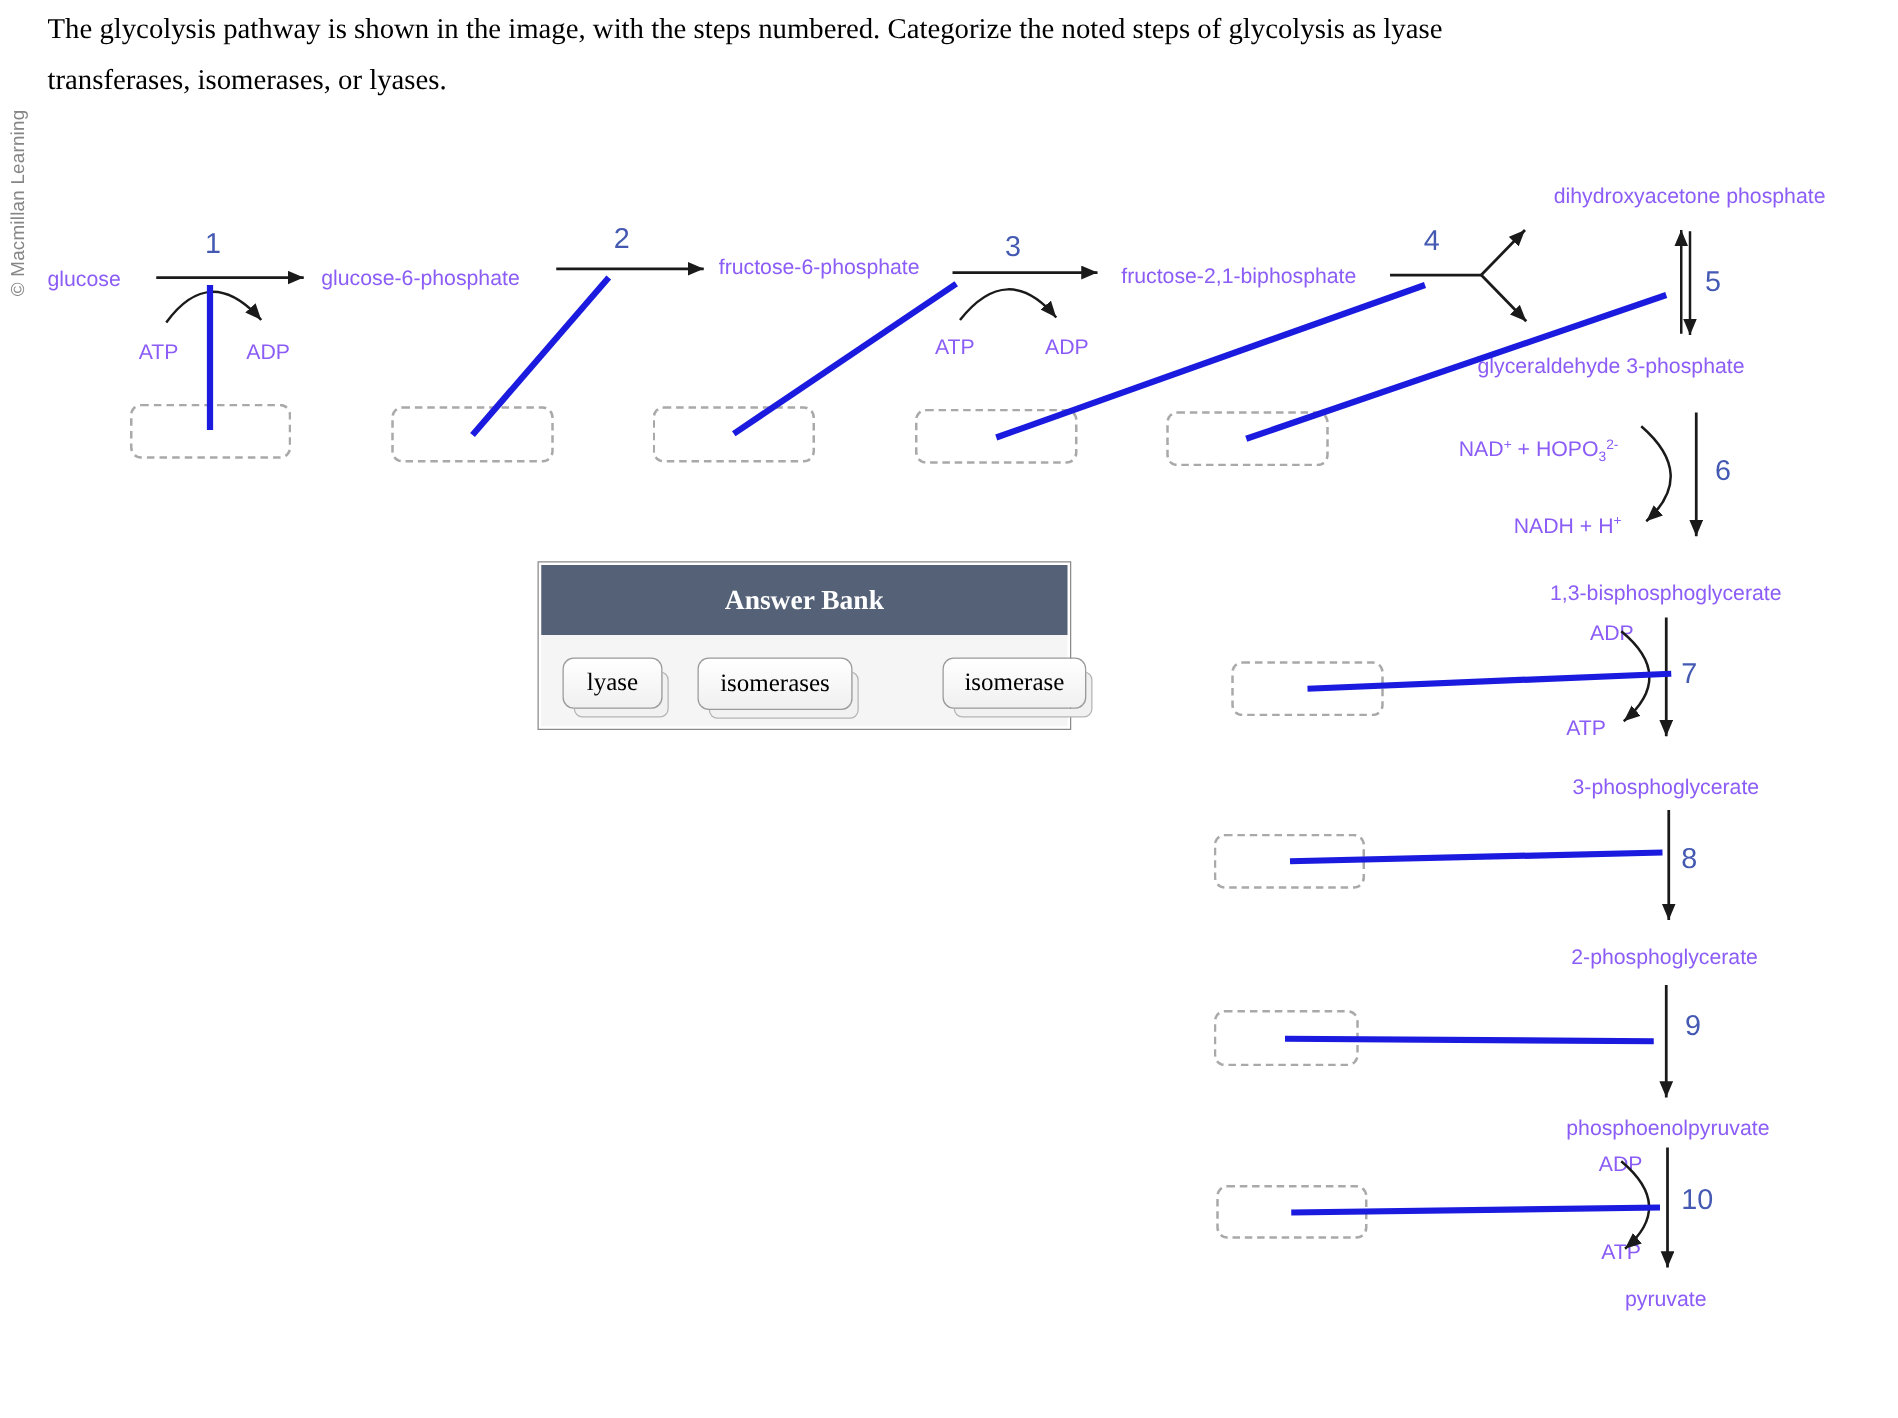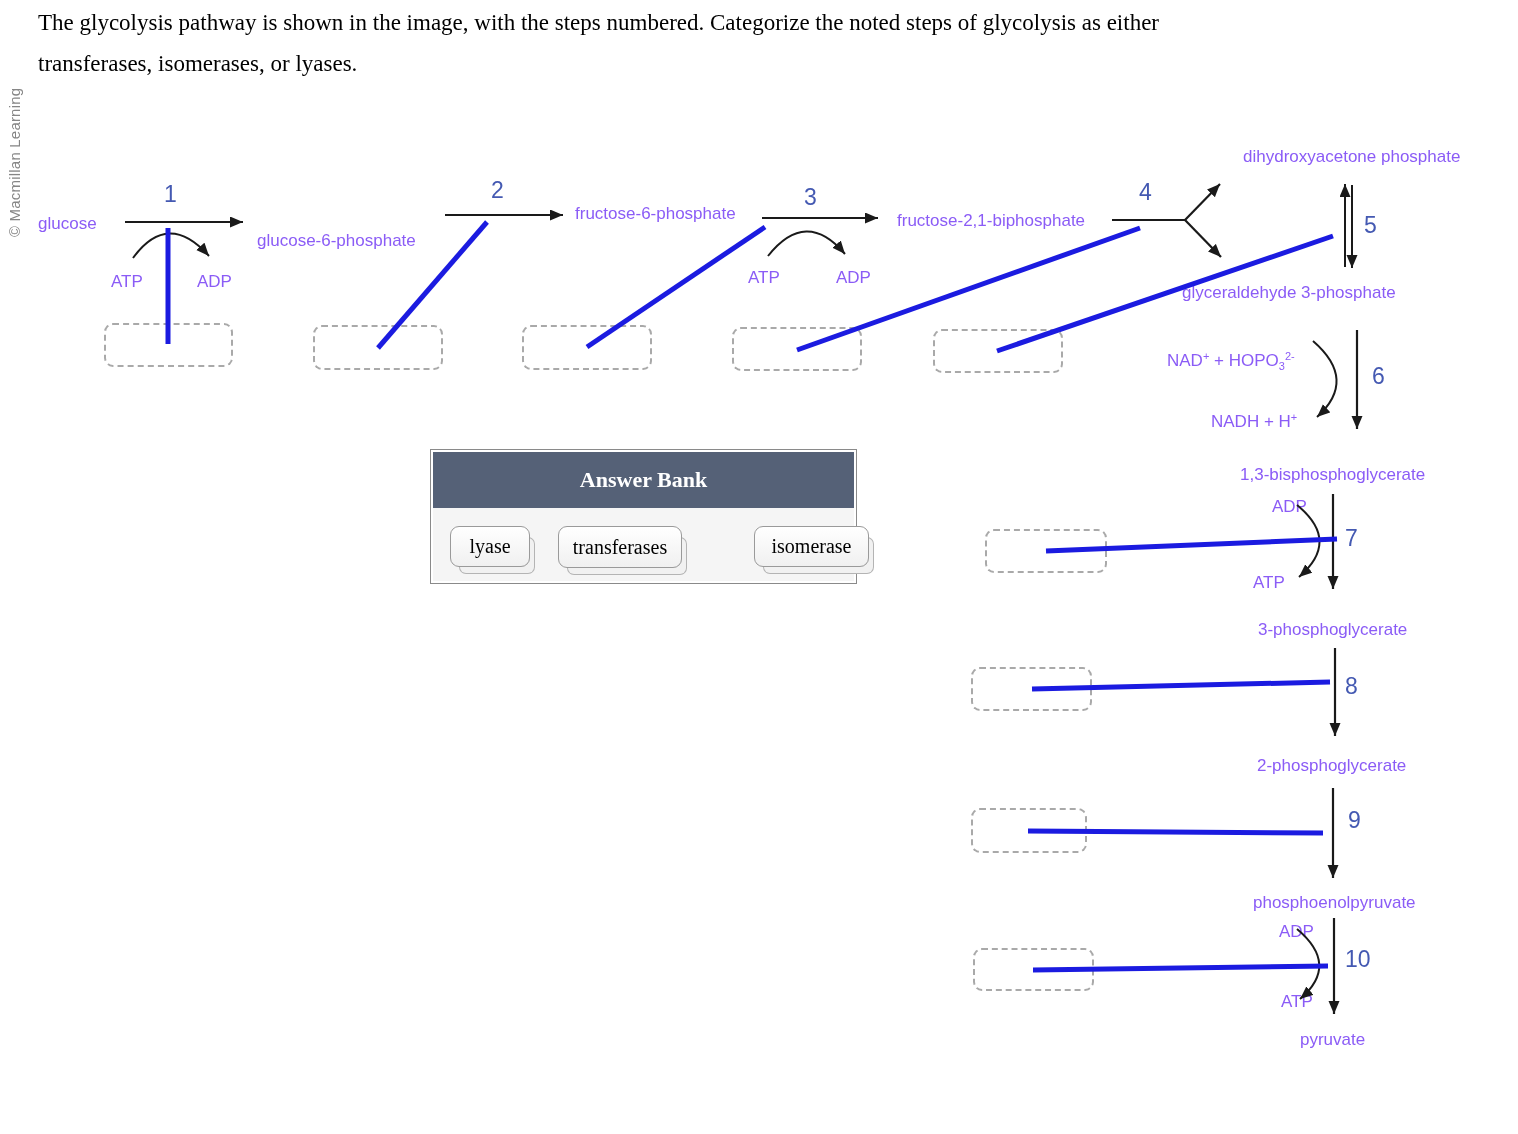--- a/index.html
+++ b/index.html
@@ -53,26 +53,26 @@
   }
 </style>
 </head>
 <body>
 
 <div class="screen">
 
   <div class="copyright">© Macmillan Learning</div>
 
   <div class="question">
-    <div>The glycolysis pathway is shown in the image, with the steps numbered. Categorize the noted steps of glycolysis as either</div>
+    <div>The glycolysis pathway is shown in the image, with the steps numbered. Categorize the noted steps of glycolysis as lyase</div>
     <div>transferases, isomerases, or lyases.</div>
   </div>
 
   <div class="lbl" style="left:38px;top:214px;">glucose</div>
-  <div class="lbl" style="left:257px;top:213px;margin-top:18px;">glucose-6-phosphate</div>
+  <div class="lbl" style="left:257px;top:213px;">glucose-6-phosphate</div>
   <div class="lbl" style="left:575px;top:204px;">fructose-6-phosphate</div>
   <div class="lbl" style="left:897px;top:211px;">fructose-2,1-biphosphate</div>
   <div class="lbl" style="left:1243px;top:147px;">dihydroxyacetone phosphate</div>
   <div class="lbl" style="left:1182px;top:283px;">glyceraldehyde 3-phosphate</div>
   <div class="lbl" style="left:1240px;top:465px;">1,3-bisphosphoglycerate</div>
   <div class="lbl" style="left:1258px;top:620px;">3-phosphoglycerate</div>
   <div class="lbl" style="left:1257px;top:756px;">2-phosphoglycerate</div>
   <div class="lbl" style="left:1253px;top:893px;">phosphoenolpyruvate</div>
   <div class="lbl" style="left:1300px;top:1030px;">pyruvate</div>
 
@@ -156,18 +156,18 @@
       <line class="blue-connector" x1="1330" y1="682" x2="1032" y2="689"></line>
       <line class="blue-connector" x1="1323" y1="833" x2="1028" y2="831"></line>
       <line class="blue-connector" x1="1328" y1="966" x2="1033" y2="970"></line>
     </g>
   </svg>
 
   <div class="answer-bank">
     <div class="ab-header">Answer Bank</div>
     <div class="ab-body">
       <div class="chip" style="left:17px;top:18px;width:80px;height:41px;font-family:Liberation Serif, serif;">lyase</div>
-      <div class="chip" style="left:125px;top:18px;width:124px;height:42px;">transferases</div>
+      <div class="chip" style="left:125px;top:18px;width:124px;height:42px;">isomerases</div>
       <div class="chip" style="left:285px;top:18px;width:115px;height:41px;margin-left:36px;">isomerase</div>
     </div>
   </div>
 
 </div>
 
 </body></html>

